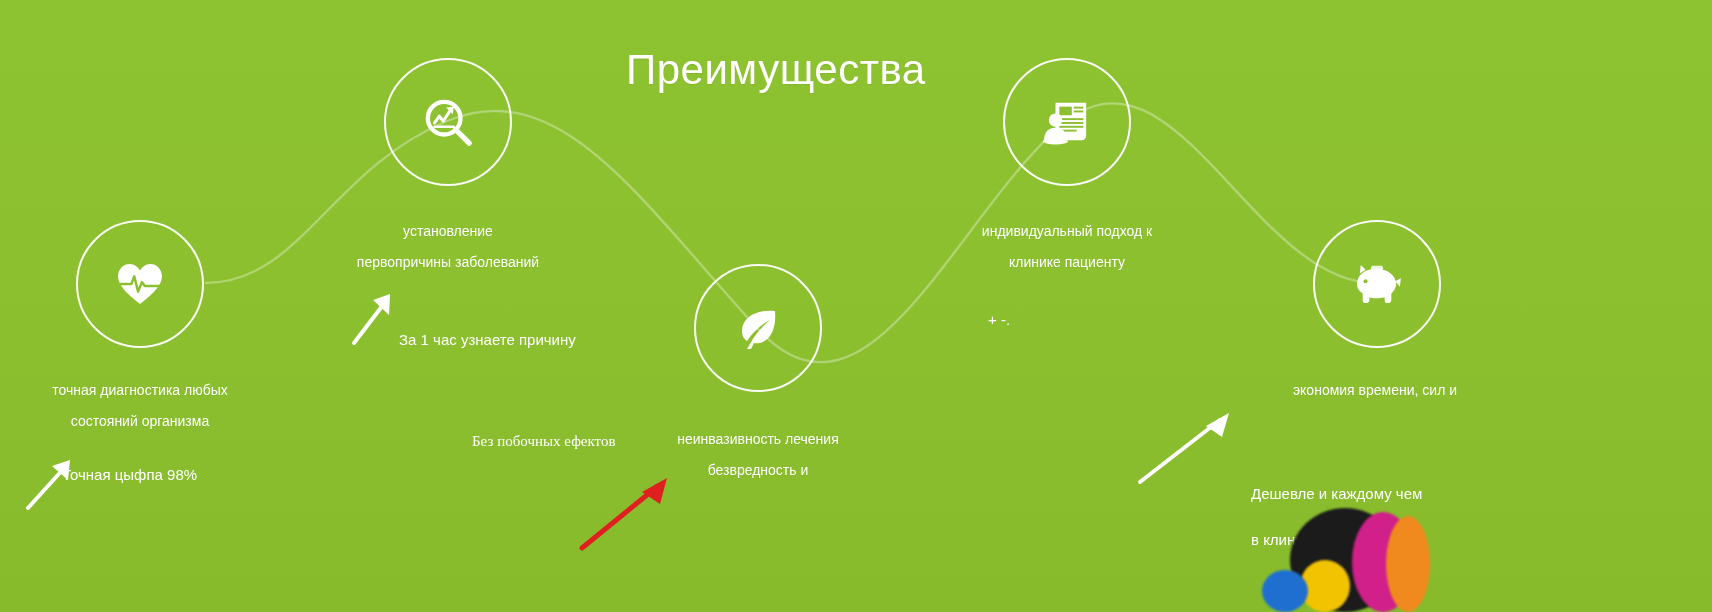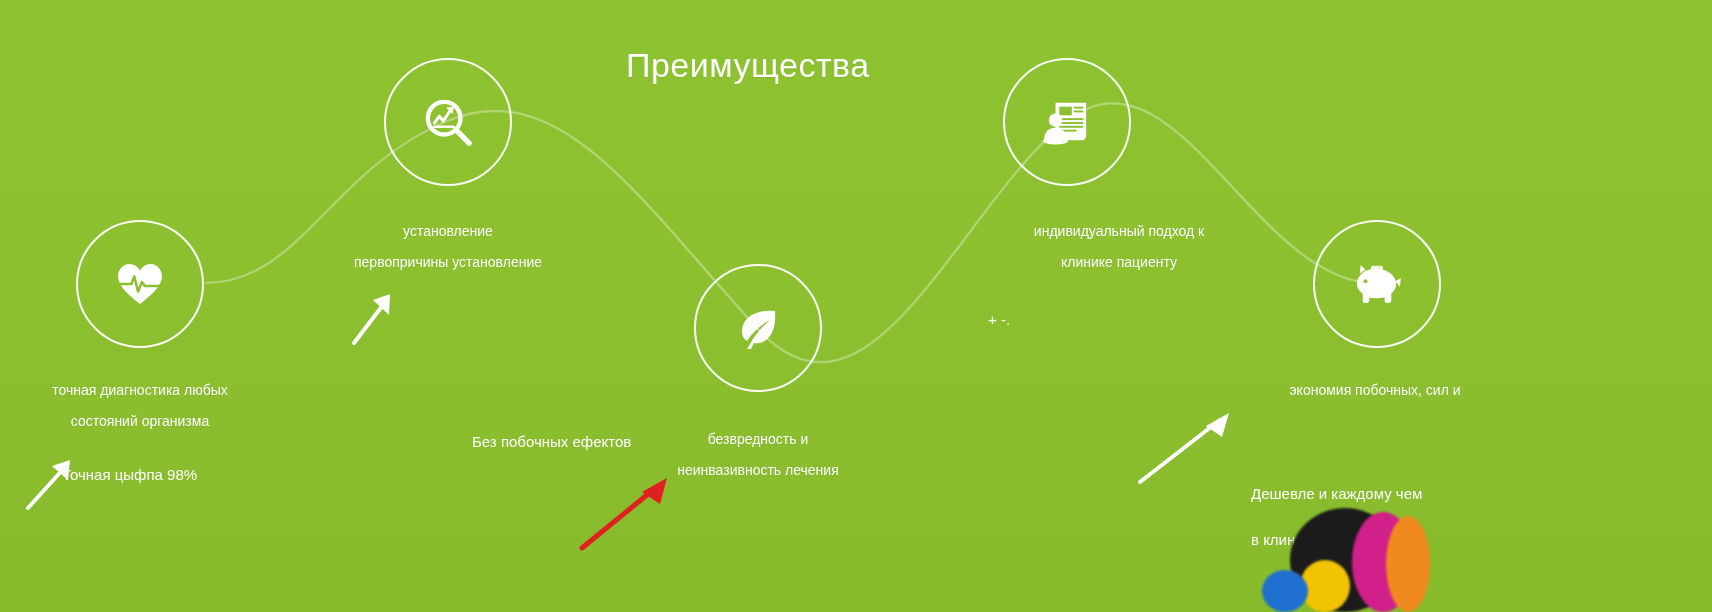--- a/index.html
+++ b/index.html
@@ -24,21 +24,21 @@
     border:2px solid rgba(255,255,255,.95);
     border-radius:50%;
     box-sizing:border-box;
     display:flex;align-items:center;justify-content:center;
   }
   .node svg{display:block;}
   
   .headline{
     position:absolute;
     color:#ffffff;
-    font-size:34px;
+    font-size:42px;
     font-weight:400;
     letter-spacing:.5px;
     white-space:nowrap;
     text-shadow:0 1px 1px rgba(0,0,0,.06);
   }
   
   .caption{
     position:absolute;
     color:#ffffff;
     font-size:14px;
@@ -100,35 +100,35 @@
         <circle cx="21" cy="21" r="17" fill="none" stroke="#ffffff" stroke-width="4.5"></circle>
         <path d="M33 33 L47 47" stroke="#ffffff" stroke-width="5.5" stroke-linecap="round"></path>
         <path d="M11 26 L16 19 L20 24 L28 12" fill="none" stroke="#ffffff" stroke-width="3.2" stroke-linejoin="round" stroke-linecap="round"></path>
         <path d="M23 10 L31 9 L30 17 Z" fill="#ffffff"></path>
         <path d="M11 30 H31" stroke="#ffffff" stroke-width="2.6" stroke-linecap="round"></path>
       </svg>
     </span>
   </div>
   <div class="caption" style="left:288px;top:216px;width:320px;">
     <div>установление</div>
-    <div>первопричины установление</div>
+    <div>первопричины заболеваний</div>
   </div>
 
   <div class="node" style="left:694px;top:264px;width:128px;height:128px;">
     <span>
       <svg width="44" height="44" viewBox="0 0 44 44" aria-hidden="true">
         <path d="M39 5 C 20 3, 6 12, 6 25 C 6 30, 8 33, 11 35 C 18 25, 26 18, 34 14
                  C 27 20, 19 28, 14 38 L 11 43 L 15 43 L 18 37
                  C 30 39, 41 28, 39 5 Z" fill="#ffffff"></path>
       </svg>
     </span>
   </div>
   <div class="caption" style="left:598px;top:424px;width:320px;">
+    <div>неинвазивность лечения</div>
     <div>безвредность и</div>
-    <div>неинвазивность лечения</div>
   </div>
 
   <div class="node" style="left:1003px;top:58px;width:128px;height:128px;">
     <span>
       <svg width="50" height="46" viewBox="0 0 52 48" aria-hidden="true">
 
         <path d="M14 4 H46 V38 C46 41 44 43 41 43 H14 Z" fill="#ffffff"></path>
         <rect x="18" y="8" width="13" height="9" fill="#8cc02f"></rect>
         <rect x="33" y="8" width="10" height="2" fill="#8cc02f"></rect>
         <rect x="33" y="12" width="10" height="2" fill="#8cc02f"></rect>
@@ -136,58 +136,59 @@
         <rect x="18" y="24" width="25" height="2" fill="#8cc02f"></rect>
         <rect x="18" y="28" width="25" height="2" fill="#8cc02f"></rect>
         <rect x="18" y="32" width="18" height="2" fill="#8cc02f"></rect>
 
         <circle cx="14" cy="22" r="7" fill="#ffffff"></circle>
         <path d="M2 44 C2 34, 7 30, 14 30 C21 30, 26 34, 26 44 Z" fill="#ffffff"></path>
         <ellipse cx="14" cy="44" rx="13" ry="3.4" fill="#ffffff"></ellipse>
       </svg>
     </span>
   </div>
-  <div class="caption" style="left:959px;top:216px;width:320px;">
+  <div class="caption" style="left:907px;top:216px;width:320px;">
     <div>индивидуальный подход к</div>
     <div>клинике пациенту</div>
   </div>
 
   <div class="node" style="left:1313px;top:220px;width:128px;height:128px;">
     <span>
       <svg width="48" height="42" viewBox="0 0 50 44" aria-hidden="true">
         <path d="M13 7 L8 2 L7 11 Z" fill="#ffffff"></path>
         <path d="M24 6 C36 6, 45 13, 45 22 C45 26, 43 29, 40 32 L40 39
                  C40 41 38 42 36 42 C34 42 33 41 33 39 L33 36
                  C30 37, 27 37, 24 37 C21 37, 19 37, 17 36 L17 39
                  C17 41 15 42 13 42 C11 42 10 41 10 39 L10 32
                  C6 29, 4 26, 4 22 C4 13, 12 6, 24 6 Z" fill="#ffffff"></path>
         <path d="M44 19 L50 16 L49 25 Z" fill="#ffffff"></path>
         <circle cx="13" cy="19" r="2.1" fill="#8cc02f"></circle>
         <path d="M20 3 H30 A3 3 0 0 1 30 8 H20 A3 3 0 0 1 20 3 Z" fill="#ffffff" opacity=".85"></path>
       </svg>
     </span>
   </div>
   <div class="caption" style="left:1215px;top:375px;width:320px;">
-    <div>экономия побочных, сил и</div>
+    <div>экономия времени, сил и</div>
   </div>
 
   <svg class="arrow" style="left:22px;top:452px;" width="60" height="60" viewBox="0 0 60 60" aria-hidden="true">
     <path d="M6 56 L44 14" stroke="#ffffff" stroke-width="4" stroke-linecap="round"></path>
     <path d="M48 8 L46 28 L30 14 Z" fill="#ffffff"></path>
   </svg>
   <div class="note" style="left:62px;top:463px;">Точная цыфпа 98%</div>
 
   <svg class="arrow" style="left:348px;top:285px;" width="56" height="62" viewBox="0 0 56 62" aria-hidden="true">
     <path d="M6 58 L38 16" stroke="#ffffff" stroke-width="4" stroke-linecap="round"></path>
     <path d="M42 9 L41 30 L25 15 Z" fill="#ffffff"></path>
   </svg>
   <div class="note" style="left:399px;top:305px;width:230px;">
-  </div>
-
-  <div class="note" style="left:472px;top:430px;">Без побочных ефектов</div>
+    <div>За 1 час узнаете причину</div>
+  </div>
+
+  <div class="note" style="left:472px;top:430px;font-family:Liberation Serif, serif;">Без побочных ефектов</div>
   <svg class="arrow" style="left:572px;top:466px;" width="110" height="90" viewBox="0 0 110 90" aria-hidden="true">
     <path d="M10 82 L86 20" stroke="#e02020" stroke-width="5" stroke-linecap="round"></path>
     <path d="M95 12 L88 38 L70 26 Z" fill="#e02020"></path>
   </svg>
 
   <div class="note" style="left:988px;top:308px;">+ -.</div>
 
   <svg class="arrow" style="left:1132px;top:404px;" width="110" height="84" viewBox="0 0 110 84" aria-hidden="true">
     <path d="M8 78 L88 16" stroke="#ffffff" stroke-width="4" stroke-linecap="round"></path>
     <path d="M97 9 L90 33 L74 22 Z" fill="#ffffff"></path>

